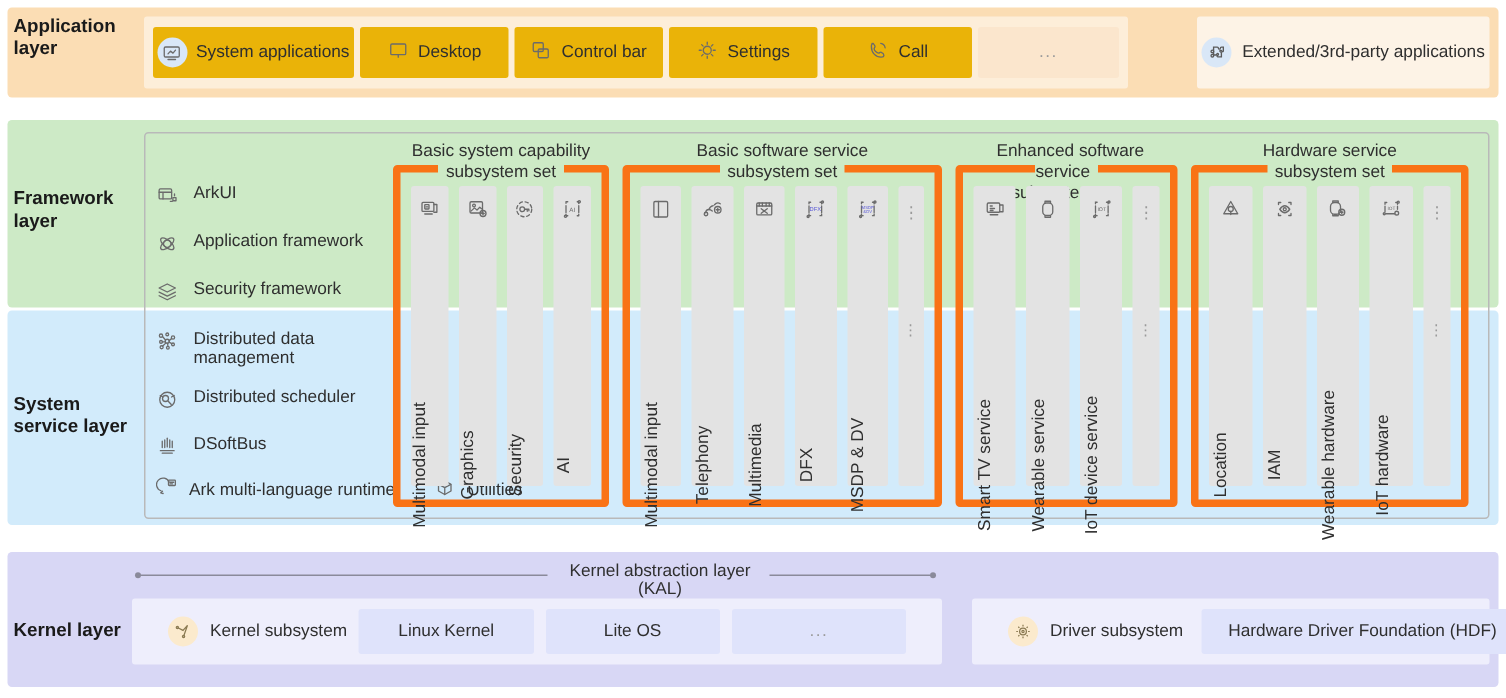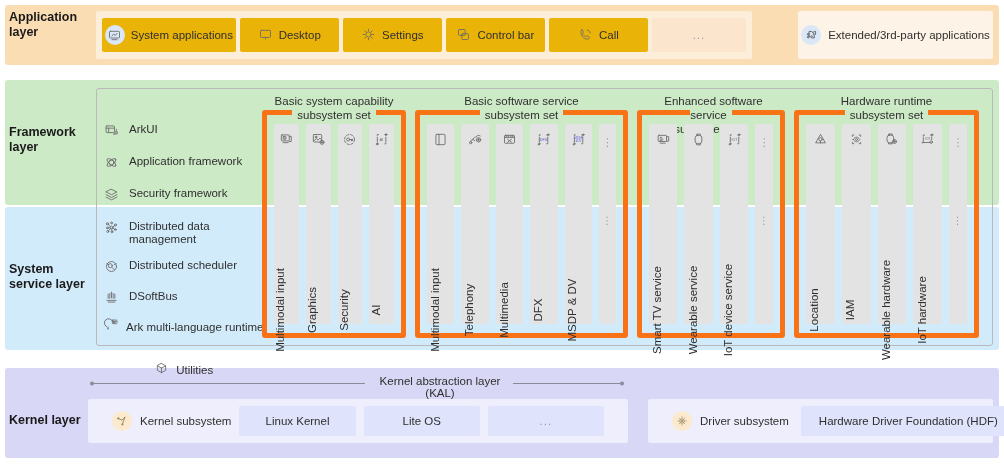--- a/index.html
+++ b/index.html
@@ -66,21 +66,21 @@
   .lc-item .gl { flex: none; width: 18px; height: 18px; }
 
   #fw-list .lc-item { margin-bottom: 14px; }
   #fw-list { position: absolute; left: 104px; top: 123px; width: 170px; }
   #ss-list { position: absolute; left: 104px; top: 220px; width: 170px; }
   #ss-list .lc-item { margin-bottom: 13px; }
 
   .util-row {
     position: absolute; left: 104px; top: 318px;
     display: flex; align-items: center; gap: 26px;
-    font-size: 11.5px; color: #2f2f2f; flex-direction: column;
+    font-size: 11.5px; color: #2f2f2f;
   }
   .util-row .grp { display: flex; align-items: center; gap: 7px; }
 
   
   .subset { position: absolute; border: 5px solid #f97316; border-radius: 3px; }
   .subset-title {
     position: absolute; font-size: 11.5px; color: #2f2f2f; text-align: center;
     line-height: 14px; background: transparent; left: 0; width: 100%;
     top: -21px; pointer-events: none;
   }
@@ -168,31 +168,31 @@
     </div>
     <div class="app-chip">
       <span><svg width="15" height="15" viewBox="0 0 18 18" fill="none" stroke="#6b6b6b" stroke-width="1.05" stroke-linecap="round" stroke-linejoin="round">
           <rect x="3" y="4" width="12" height="8.5" rx="1"></rect>
           <path d="M9 12.5v2"></path>
         </svg></span>
       <span>Desktop</span>
     </div>
     <div class="app-chip">
       <span><svg width="15" height="15" viewBox="0 0 18 18" fill="none" stroke="#6b6b6b" stroke-width="1.05" stroke-linecap="round" stroke-linejoin="round">
+          <rect x="3" y="3" width="8" height="7" rx="1"></rect>
+          <rect x="7" y="8" width="8" height="7" rx="1"></rect>
+        </svg></span>
+      <span>Control bar</span>
+    </div>
+    <div class="app-chip">
+      <span><svg width="15" height="15" viewBox="0 0 18 18" fill="none" stroke="#6b6b6b" stroke-width="1.05" stroke-linecap="round" stroke-linejoin="round">
           <circle cx="9" cy="9" r="3.2"></circle>
           <path d="M9 2.6v1.6M9 13.8v1.6M2.6 9h1.6M13.8 9h1.6M4.5 4.5l1.2 1.2M12.3 12.3l1.2 1.2M13.5 4.5l-1.2 1.2M5.7 12.3l-1.2 1.2"></path>
         </svg></span>
       <span>Settings</span>
-    </div>
-    <div class="app-chip">
-      <span><svg width="15" height="15" viewBox="0 0 18 18" fill="none" stroke="#6b6b6b" stroke-width="1.05" stroke-linecap="round" stroke-linejoin="round">
-          <rect x="3" y="3" width="8" height="7" rx="1"></rect>
-          <rect x="7" y="8" width="8" height="7" rx="1"></rect>
-        </svg></span>
-      <span>Control bar</span>
     </div>
     <div class="app-chip">
       <span><svg width="15" height="15" viewBox="0 0 18 18" fill="none" stroke="#6b6b6b" stroke-width="1.05" stroke-linecap="round" stroke-linejoin="round">
           <path d="M4 3.5c1.6 0 2 1.2 2.4 2.2.3.8-.7 1.3-.7 2 0 1.5 2.1 3.6 3.6 3.6.7 0 1.2-1 2-.7 1 .4 2.2.8 2.2 2.4 0 1-1.2 1.5-2.2 1.5C6.9 14.5 3.5 11.1 3.5 5.7c0-1 .5-2.2 1.5-2.2"></path>
           <path d="M11 3.5c1.8.3 3.2 1.7 3.5 3.5"></path>
         </svg></span>
       <span>Call</span>
     </div>
     <div class="app-chip plain" style="flex: 0.95 1 0px;">
       <span>...</span>
@@ -421,21 +421,21 @@
           </svg></span>
         <span class="vtext">IoT device service</span>
       </div>
       <div class="vcol dots" style="flex: 0.62 1 0px;">
         <span><span class="dot-ico">⋮</span></span>
         <div class="dots-mid">⋮</div>
       </div>
     </div>
   </div>
 <div class="subset" id="subset-3" style="left:794px; top:110px; width:185px; height:228px;">
-    <div class="subset-title"><span>Hardware runtime</span><br><span>subsystem set</span></div>
+    <div class="subset-title"><span>Hardware service</span><br><span>subsystem set</span></div>
     <div class="cols">
       <div class="vcol">
         <span><svg width="15" height="15" viewBox="0 0 18 18" fill="none" stroke="#6b6b6b" stroke-width="1.05" stroke-linecap="round" stroke-linejoin="round">
             <path d="M3.4 12.6L9 2.8l5.6 9.8z" stroke-linejoin="round"></path>
             <circle cx="9" cy="8.8" r="2"></circle>
             <path d="M9 10.8v2.4"></path>
           </svg></span>
         <span class="vtext">Location</span>
       </div>
       <div class="vcol">

